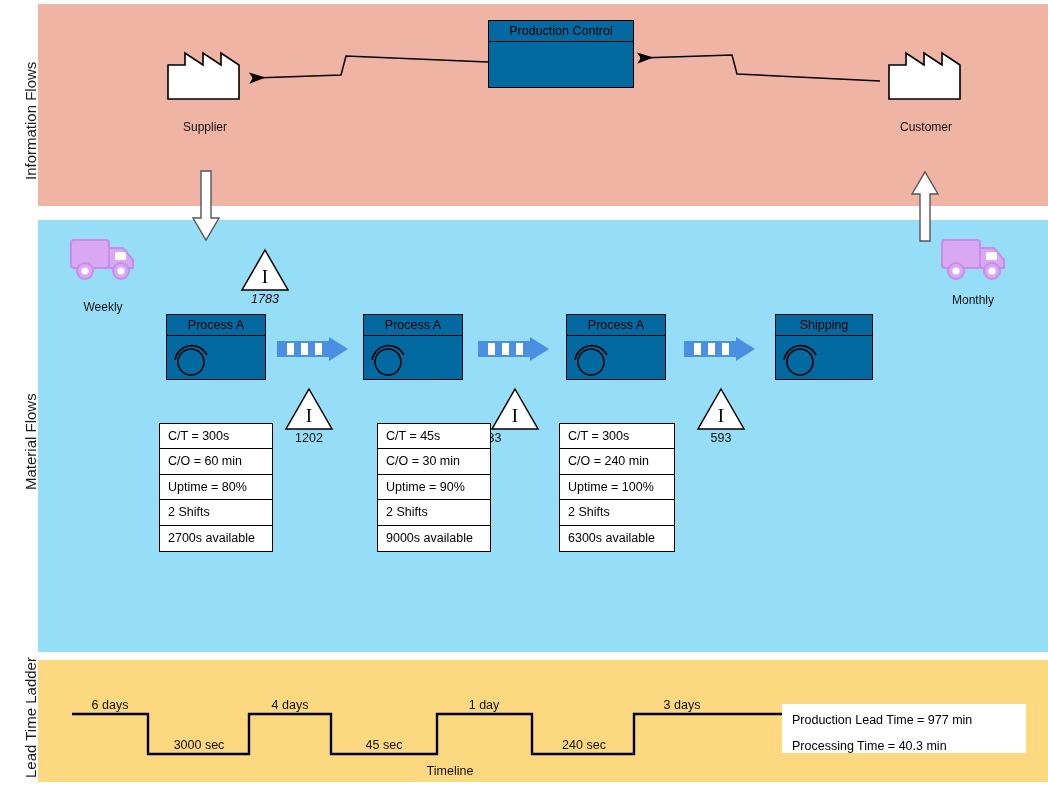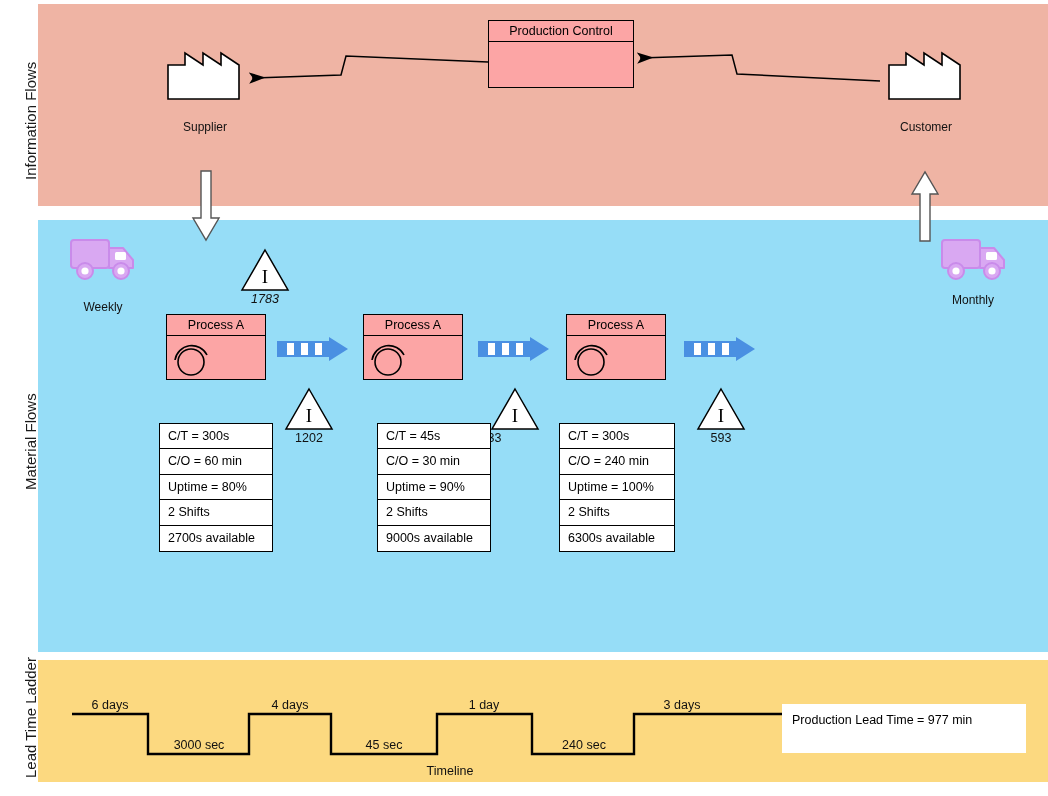--- a/index.html
+++ b/index.html
@@ -7,21 +7,21 @@
   #stage{position:absolute;left:0;top:0;width:1048px;height:796px;}
   .band{position:absolute;}
   #band-info{left:38px;top:4px;width:1010px;height:202px;background:#EFB4A4;}
   #band-material{left:38px;top:220px;width:1010px;height:432px;background:#96DDF7;}
   #band-ladder{left:38px;top:660px;width:1010px;height:122px;background:#FCD980;}
   .vlabel{position:absolute;font-size:15px;color:#1a1a1a;white-space:nowrap;
           transform-origin:0 0;transform:rotate(-90deg);}
   #lbl-info{left:22px;top:180px;}
   #lbl-material{left:22px;top:490px;}
   #lbl-ladder{left:22px;top:778px;}
-  .box{position:absolute;background:#fca5a5;border:1.6px solid #000;box-sizing:border-box;}
+  .box{position:absolute;background:#0369a1;border:1.6px solid #000;box-sizing:border-box;}
   .box-title{position:absolute;left:0;right:0;top:0;height:21px;line-height:21px;
              text-align:center;font-size:12.5px;color:#000;border-bottom:1.6px solid #000;box-sizing:border-box;}
   .proc-body{position:absolute;left:0;right:0;top:21px;bottom:0;}
   .entity-label{position:absolute;font-size:12px;color:#111;text-align:center;white-space:nowrap;}
   .databox{position:absolute;}
   .databox div{background:#fff;border:1.6px solid #000;border-bottom-width:1.6px;
                box-sizing:border-box;height:27px;line-height:24px;font-size:12.5px;padding-left:8px;color:#000;
                margin-top:-1.6px;}
   .databox div:first-child{margin-top:0;}
   .inv{position:absolute;}
@@ -150,20 +150,29 @@
   <div class="box" style="left:566px;top:314px;width:100px;height:66px;">
     <div class="box-title">Process A</div>
     <div class="proc-body">
       <svg style="position:absolute;left:3px;top:2px;width:42px;height:42px" viewBox="0 0 42 42">
         <circle cx="21" cy="24" r="13" fill="none" stroke="#000" stroke-width="1.6"></circle>
         <path d="M5,22 A17,17 0 0 1 37,17" fill="none" stroke="#000" stroke-width="1.6"></path>
       </svg>
     </div>
   </div>
 
+  <div class="box" style="left:775px;top:314px;width:98px;height:66px;">
+    <div class="box-title">Shipping</div>
+    <div class="proc-body">
+      <svg style="position:absolute;left:3px;top:2px;width:42px;height:42px" viewBox="0 0 42 42">
+        <circle cx="21" cy="24" r="13" fill="none" stroke="#000" stroke-width="1.6"></circle>
+        <path d="M5,22 A17,17 0 0 1 37,17" fill="none" stroke="#000" stroke-width="1.6"></path>
+      </svg>
+    </div>
+  </div>
 
   <svg class="pusharrow" style="left:277px;top:337px;width:72px;height:24px" viewBox="0 0 72 24">
     <path d="M0,4 L52,4 L52,0 L71,12 L52,24 L52,20 L0,20 Z" fill="#4A90E2"></path>
     <rect x="10" y="6" width="7" height="12" fill="#fff"></rect>
     <rect x="24" y="6" width="7" height="12" fill="#fff"></rect>
     <rect x="38" y="6" width="7" height="12" fill="#fff"></rect>
   </svg>
   <svg class="pusharrow" style="left:478px;top:337px;width:72px;height:24px" viewBox="0 0 72 24">
     <path d="M0,4 L52,4 L52,0 L71,12 L52,24 L52,20 L0,20 Z" fill="#4A90E2"></path>
     <rect x="10" y="6" width="7" height="12" fill="#fff"></rect>
@@ -211,15 +220,16 @@
   <div class="ladder-label" style="left:642px;top:698px;width:80px;">3 days</div>
 
   <div class="ladder-label" style="left:158px;top:738px;width:82px;">3000 sec</div>
   <div class="ladder-label" style="left:348px;top:738px;width:72px;">45 sec</div>
   <div class="ladder-label" style="left:546px;top:738px;width:76px;">240 sec</div>
 
   <div class="ladder-label" style="left:410px;top:764px;width:80px;">Timeline</div>
 
   <div class="summary" style="left:782px;top:704px;width:244px;height:49px;padding:8px 10px 0 10px;">
     <p>Production Lead Time = 977 min</p>
+    <p style="margin-top:9px">Processing Time = 40.3 min</p>
   </div>
 
 </div>
 
 </body></html>

